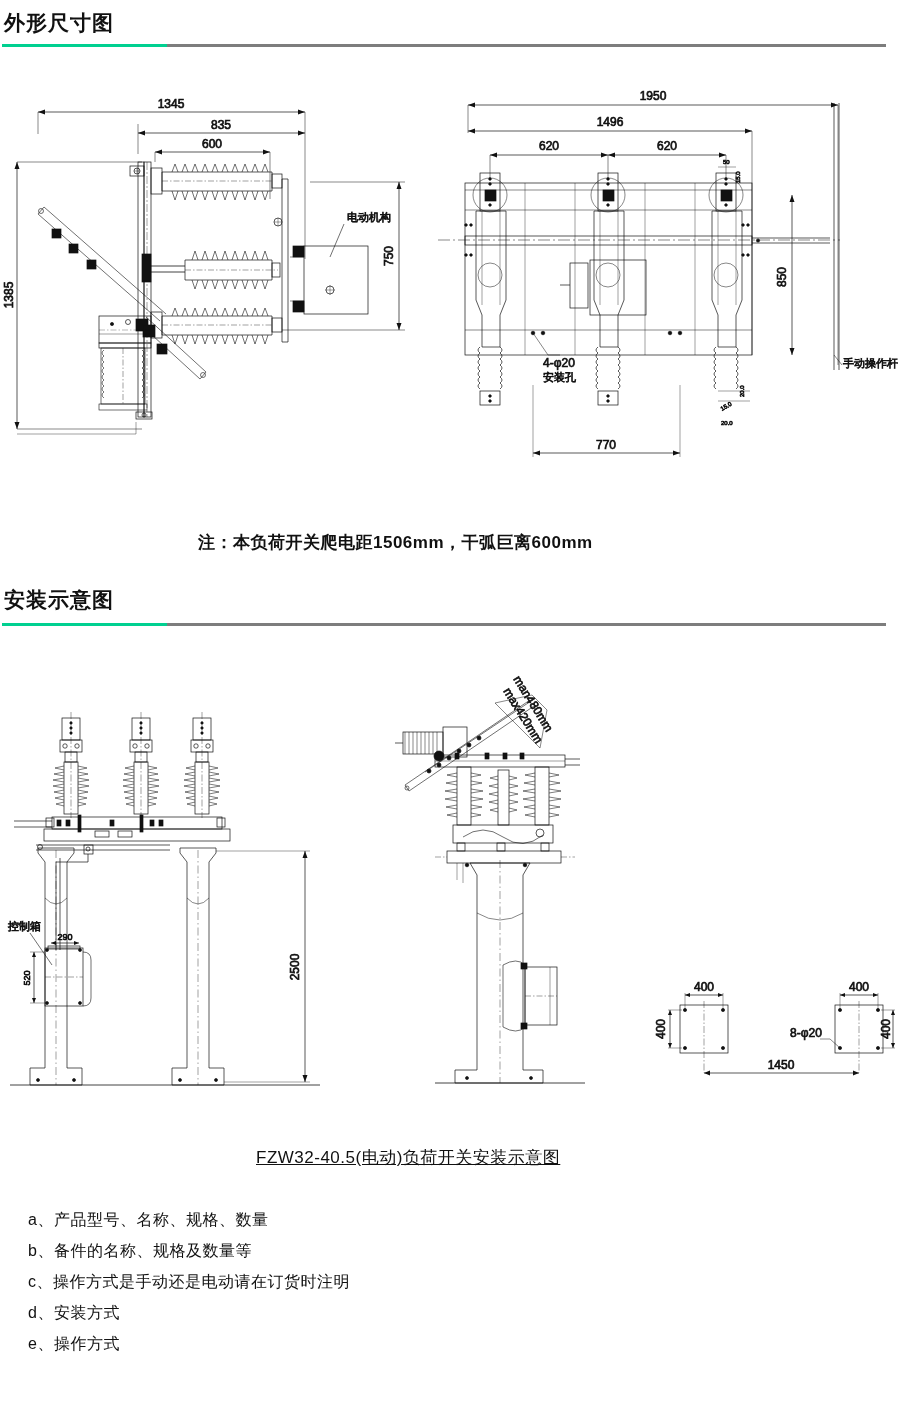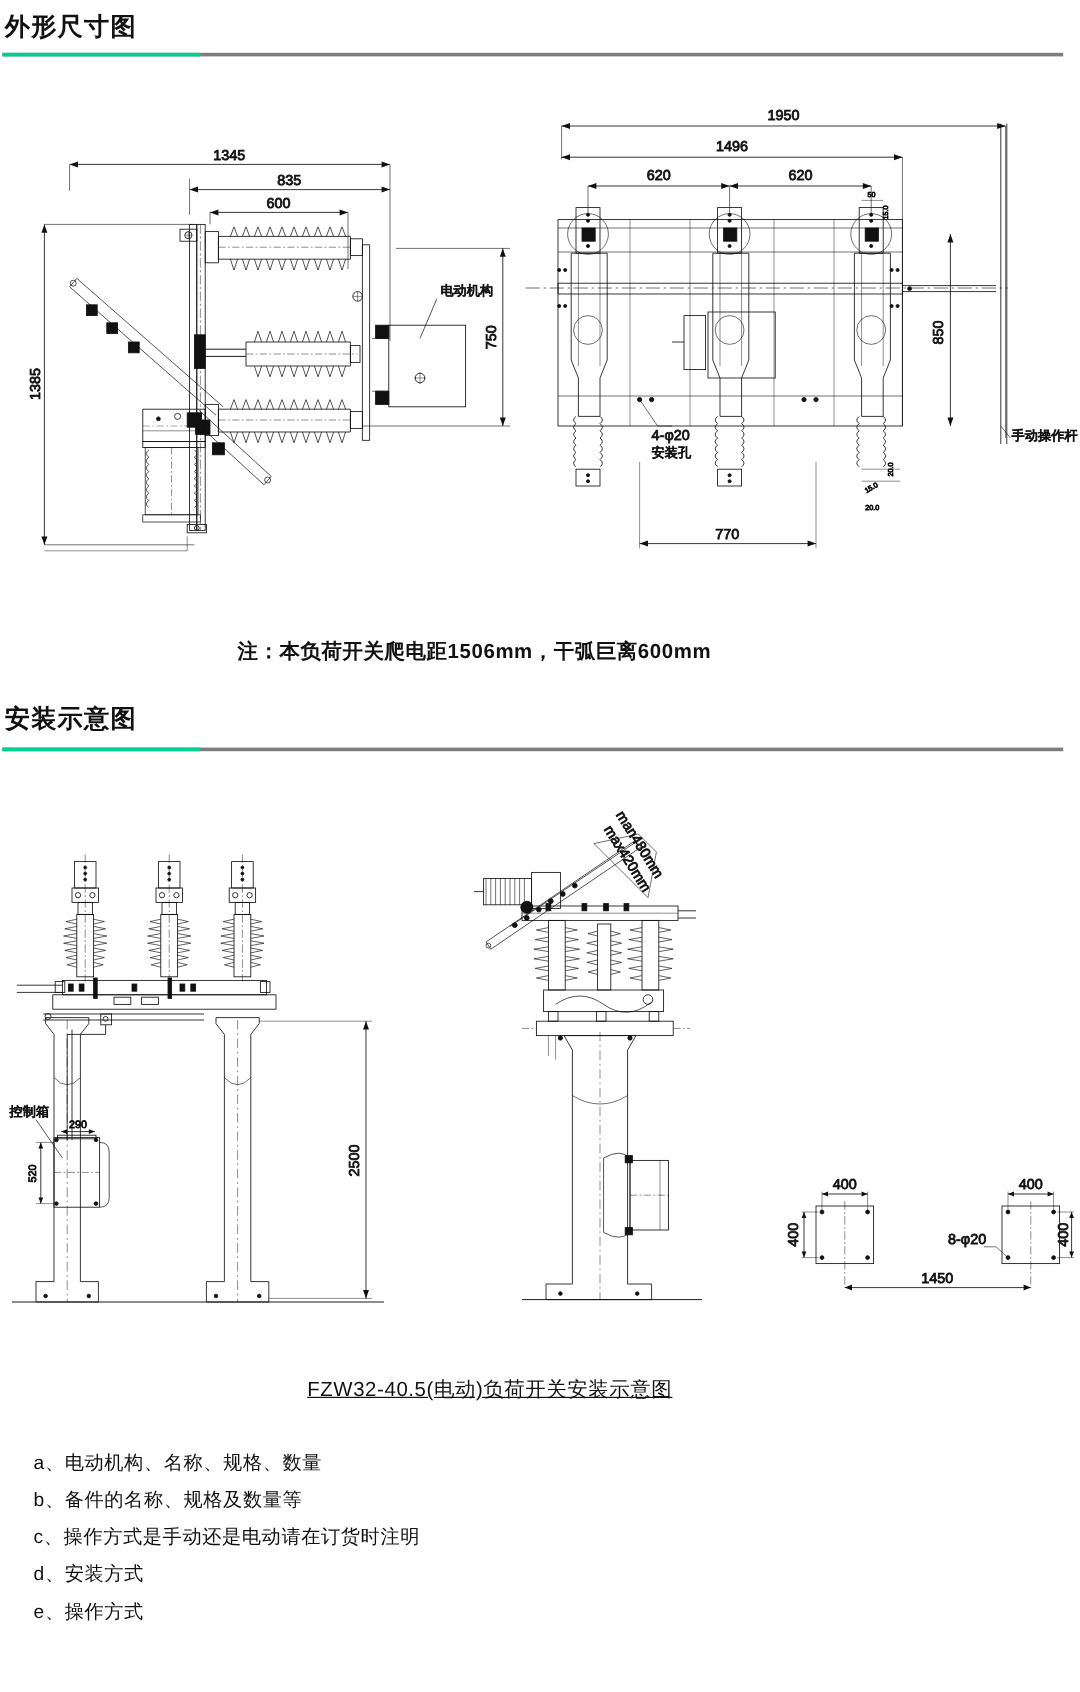--- a/index.html
+++ b/index.html
@@ -101,21 +101,21 @@
 
 <div class="page">
 
   <div class="section-head" style="left:2px; top:8px;">
     <div class="title">外形尺寸图</div>
     <div class="rule">
       <div class="accent"></div>
     </div>
   </div>
 
-  <div class="fig" style="left:0px; top:119px;margin-left:20px;">
+  <div class="fig" style="left:0px; top:94px;">
     <svg width="430" height="360" viewBox="0 0 430 360">
       <g stroke="#111" fill="none" stroke-width="0.7">
 
         <line x1="38" y1="18" x2="305" y2="18"></line>
         <path d="M38 18 l7 -2.5 l0 5 z" fill="#111" stroke="none"></path>
         <path d="M305 18 l-7 -2.5 l0 5 z" fill="#111" stroke="none"></path>
         <line x1="38" y1="18" x2="38" y2="40" stroke-width="0.5"></line>
         <line x1="305" y1="18" x2="305" y2="165" stroke-width="0.5"></line>
         <text class="dim-text" x="171" y="14" text-anchor="middle">1345</text>
 
@@ -822,20 +822,20 @@
         <path d="M74 108 l6 -2.5 l0 5 z" fill="#111" stroke="none"></path>
         <path d="M229 108 l-6 -2.5 l0 5 z" fill="#111" stroke="none"></path>
         <text class="dim-text" x="151" y="104" text-anchor="middle">1450</text>
       </g>
     </svg>
   </div>
 
   <div class="caption" style="left:256px; top:1146px;">FZW32-40.5(电动)负荷开关安装示意图</div>
 
   <div class="order-block">
-    <div class="order-item">a、电动机构、名称、规格、数量</div>
+    <div class="order-item">a、产品型号、名称、规格、数量</div>
     <div class="order-item">b、备件的名称、规格及数量等</div>
     <div class="order-item">c、操作方式是手动还是电动请在订货时注明</div>
     <div class="order-item">d、安装方式</div>
     <div class="order-item">e、操作方式</div>
   </div>
 
 </div>
 
 </body></html>

